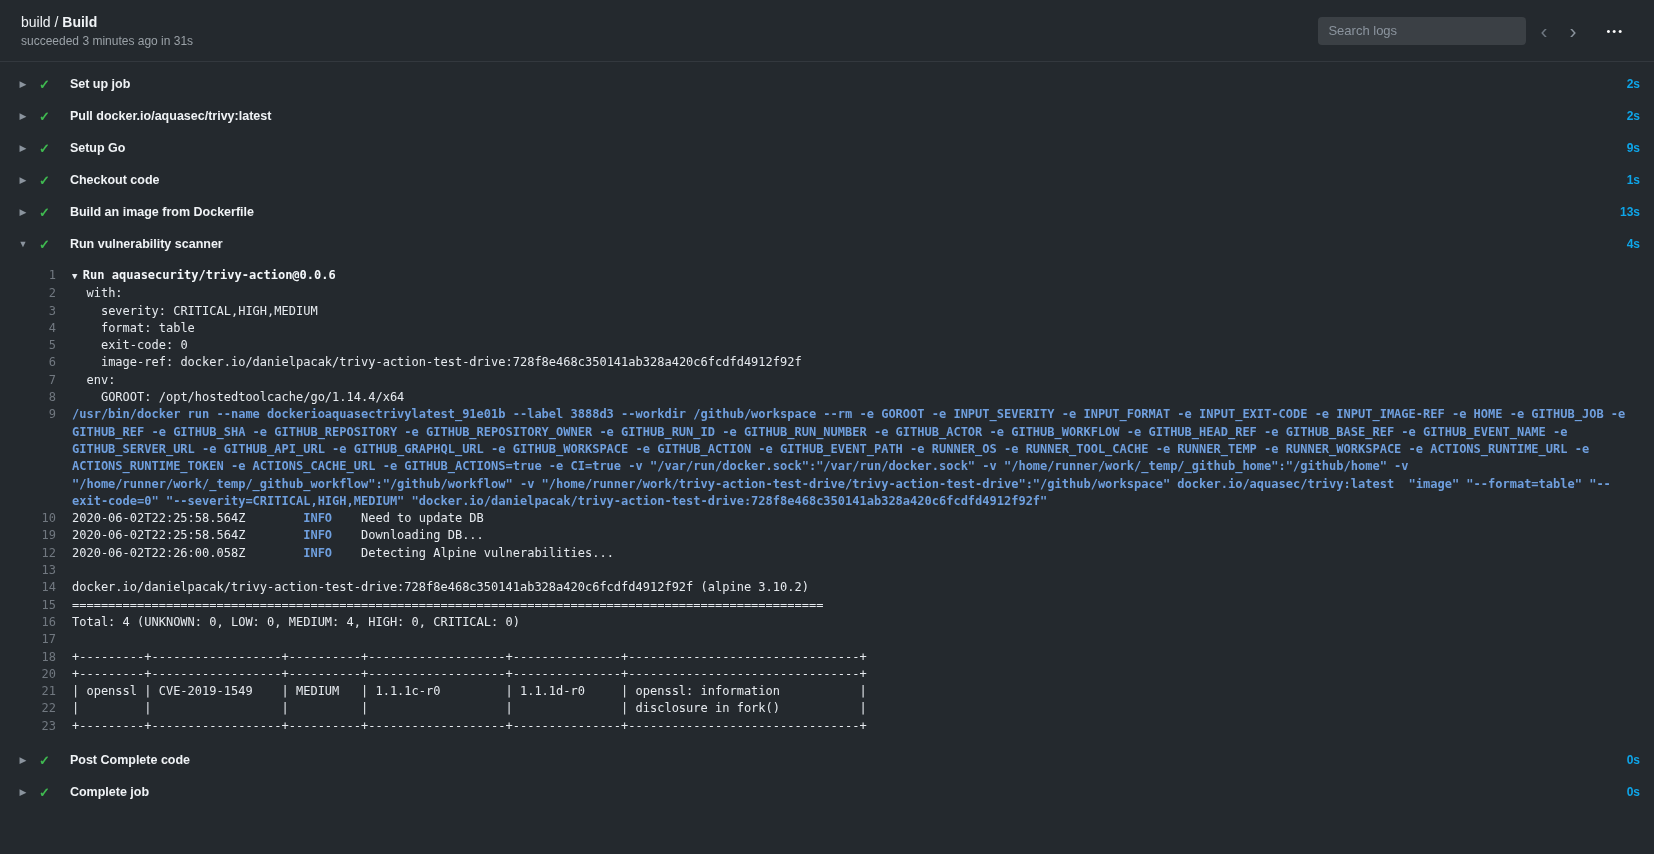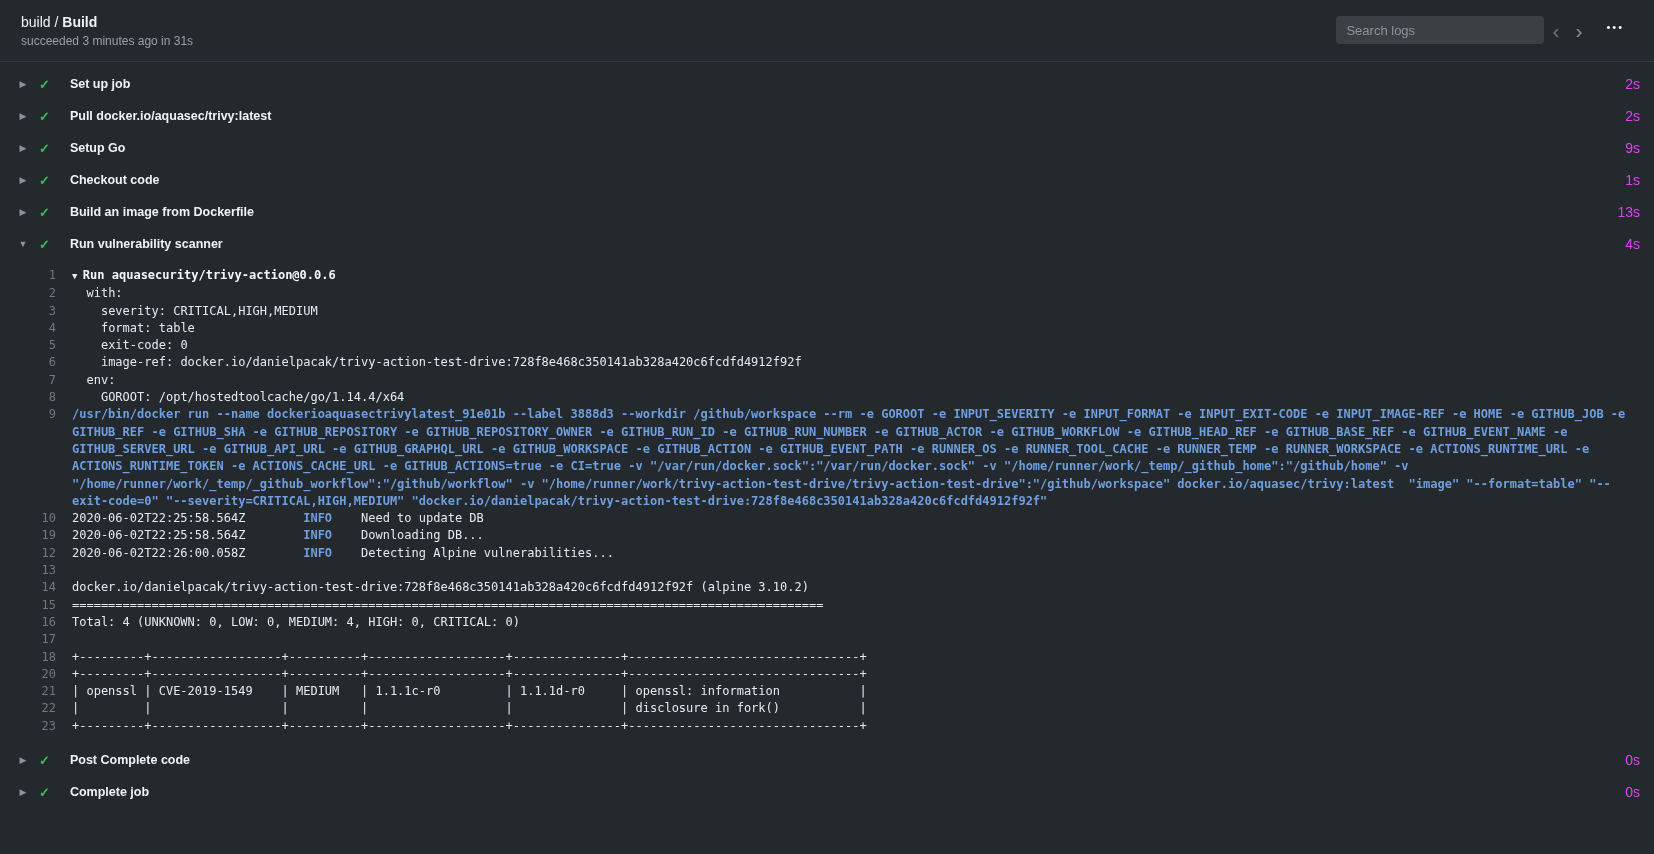--- a/index.html
+++ b/index.html
@@ -14,21 +14,21 @@
   .header {
     height: 62px;
     display: flex; align-items: center; justify-content: space-between;
     padding: 0 16px 0 21px;
     border-bottom: 1px solid #33383e;
   }
   .job-title-line { font-size: 14px; color: #f0f3f6; }
   .job-title-line .crumb { font-weight: 400; }
   .job-title-line .title { font-weight: 700; }
   .job-status { font-size: 12px; color: #9aa1a7; margin-top: 4px; }
-  .header-right { display: flex; align-items: flex-start; }
+  .header-right { display: flex; align-items: center; gap: 6px; }
   .search {
     width: 208px; height: 28px;
     background: #3b4045;
     border: none; border-radius: 4px;
     color: #e6eaef; font-size: 13px;
     padding: 0 10px;
     font-family: "Liberation Sans", sans-serif;
     outline: none;
   }
   .search::placeholder { color: #8b949e; }
@@ -55,21 +55,21 @@
   .check {
     flex: none; margin-left: 9px;
     color: #3fb950; font-size: 13px; font-weight: 700;
   }
   .step-label {
     margin-left: 20px;
     color: #f0f3f6; font-size: 12.5px; font-weight: 700;
   }
   .dur {
     margin-left: auto;
-    color: #d946ef; font-size: 14px; font-weight: 400;
+    color: #0ea5e9; font-size: 12px; font-weight: 700;
   }
   
   .log { padding: 7px 16px 9px 0; }
   .logline {
     display: flex;
     font-family: "DejaVu Sans Mono", monospace;
     font-size: 12px; line-height: 17.3px; min-height: 17.3px;
   }
   .lnum {
     flex: none; width: 72px; padding-right: 16px;

